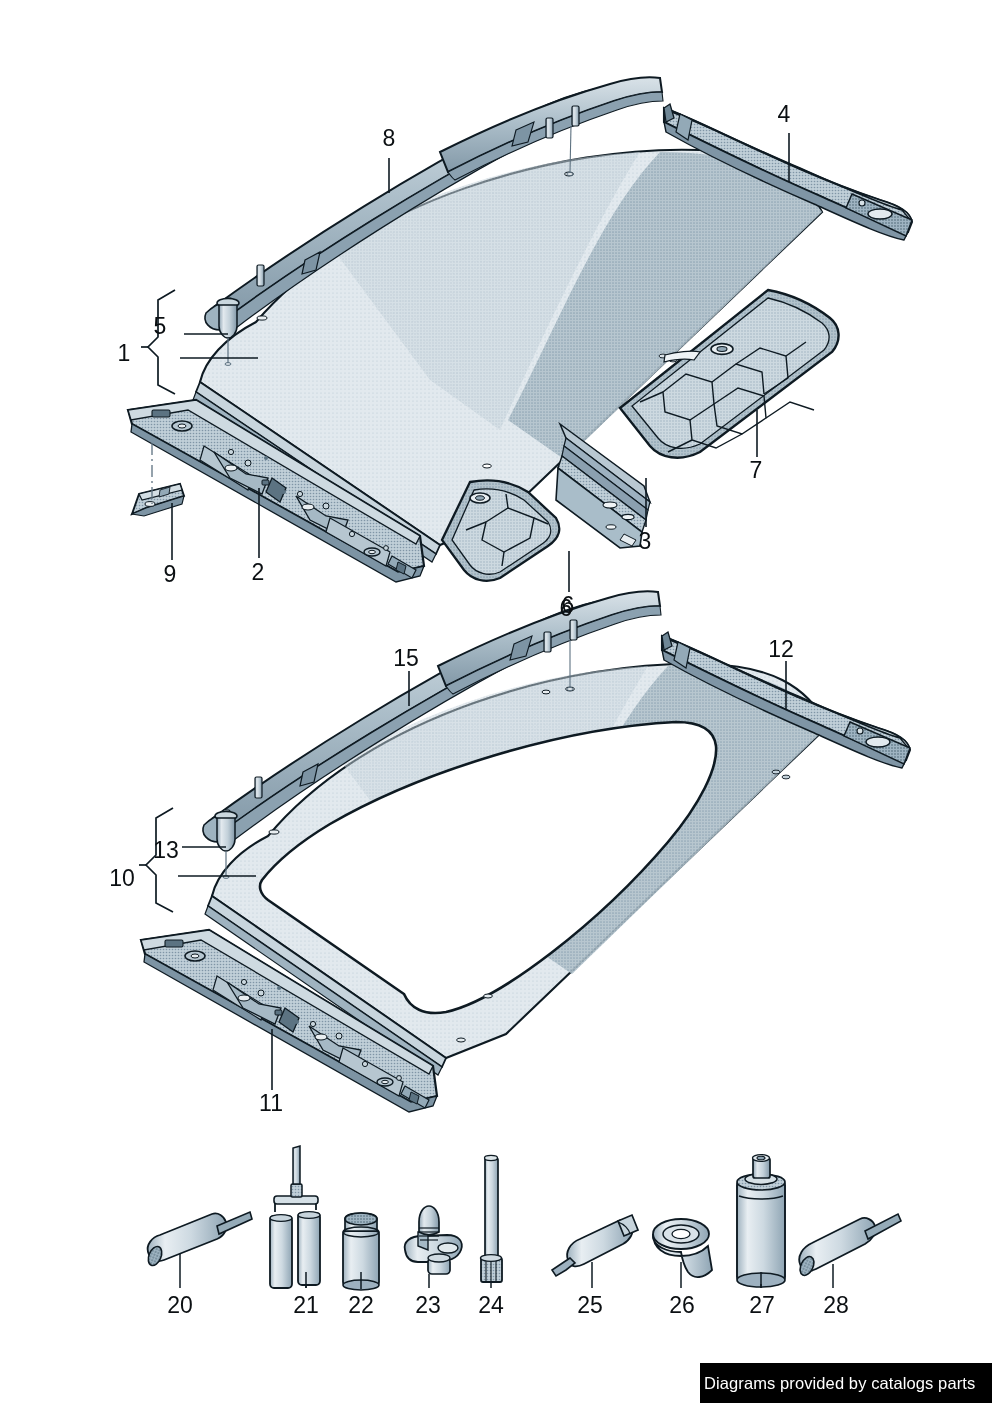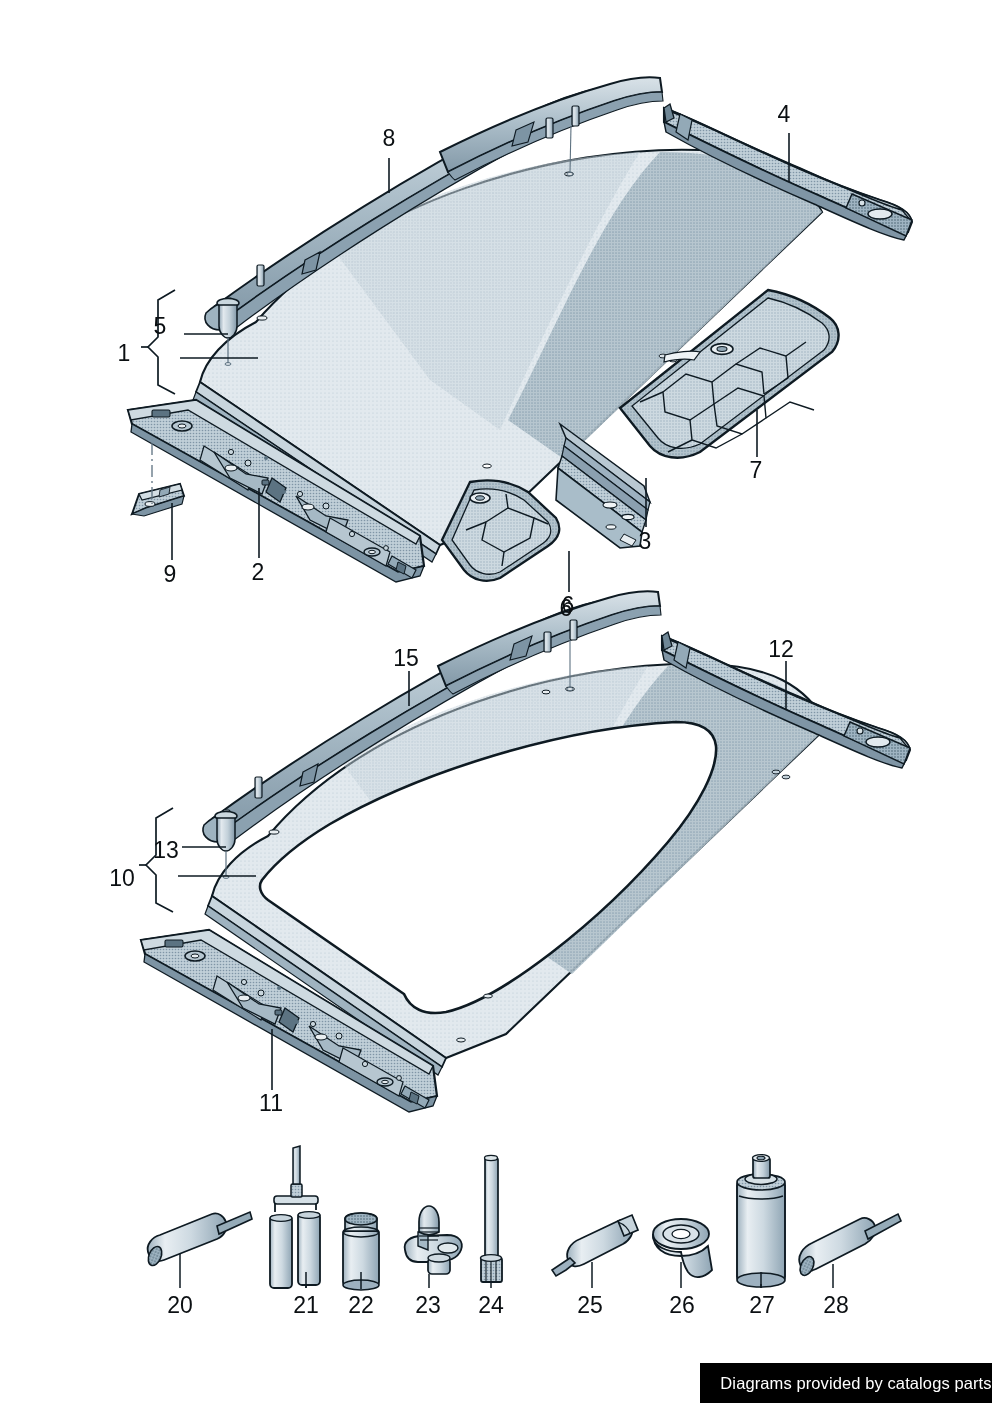--- a/index.html
+++ b/index.html
@@ -37,24 +37,24 @@
     right: 0;
     bottom: 0;
     width: 292px;
     height: 40px;
     background: #000000;
     color: #ffffff;
     font-family: "Liberation Sans", sans-serif;
     font-size: 16.5px;
     display: flex;
     align-items: center;
-    justify-content: center;
+    justify-content: flex-start;
     letter-spacing: 0.1px;
     box-sizing: border-box;
-    padding-left: 20px;
+    padding-left: 4px;
   }
 </style>
 </head>
 <body>
 
 <div id="diagram-root">
 
   <svg class="diagram" viewBox="0 0 992 1403" xmlns="http://www.w3.org/2000/svg">
     <defs>
       <pattern id="dots-light" width="4" height="4" patternUnits="userSpaceOnUse">

